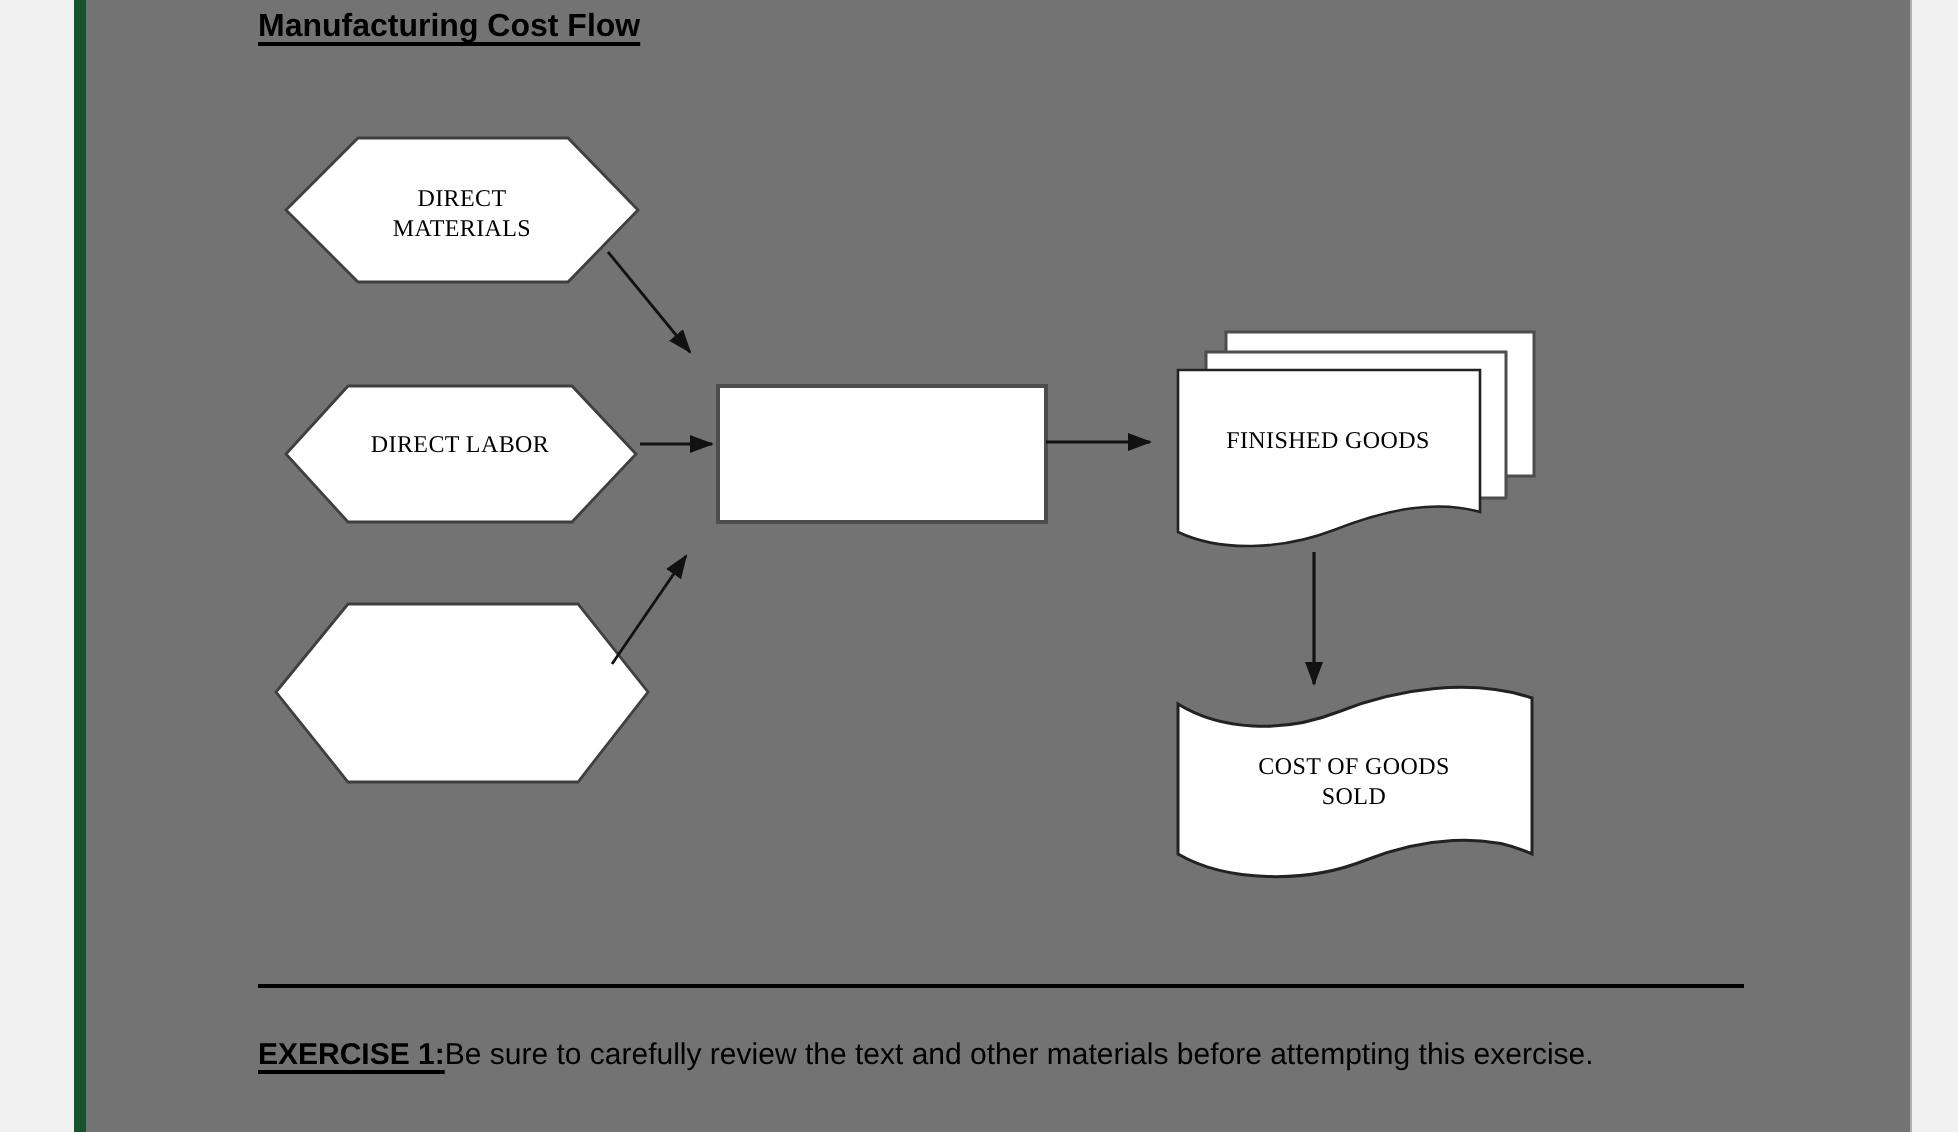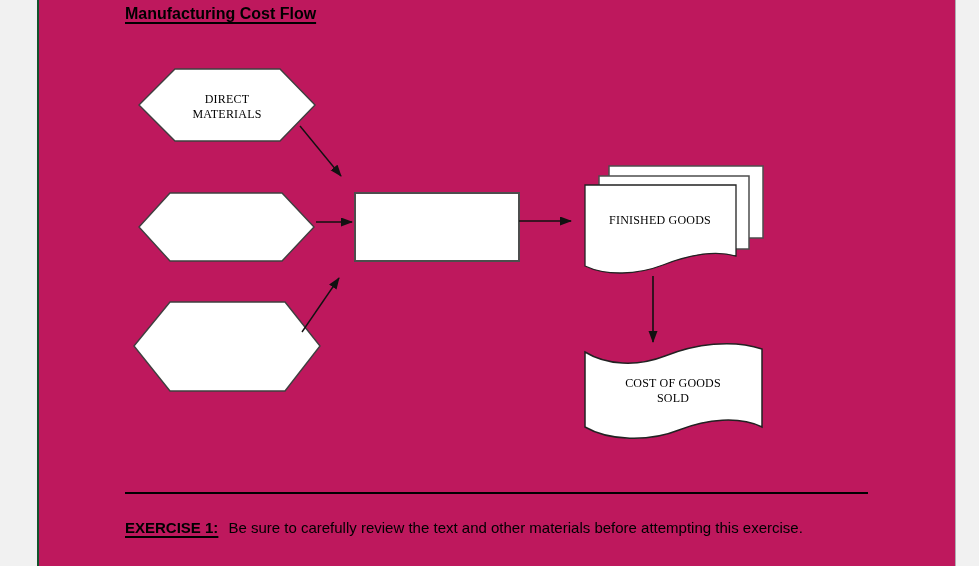--- a/index.html
+++ b/index.html
@@ -16,22 +16,22 @@
     width: 979px;
     height: 566px;
     background: #f1f1f1;
   }
   .page {
     position: absolute;
     left: 37px;
     top: 0;
     width: 919px;
     height: 566px;
-    background: #be185d;
-    border-left: 2px solid #14532d;
+    background: #737373;
+    border-left: 6px solid #14532d;
     border-right: 1px solid #aeaeb2;
     box-sizing: border-box;
   }
   .doc-title {
     position: absolute;
     left: 86px;
     top: 5px;
     font-size: 16px;
     font-weight: bold;
     color: #000;
@@ -64,21 +64,20 @@
     width: 745px;
     font-size: 15px;
     line-height: 20px;
     color: #000;
   }
   .exercise-label {
     font-weight: bold;
     text-decoration: underline;
     text-decoration-thickness: 2px;
     text-underline-offset: 3px;
-    margin-right: 10px;
   }
 </style>
 </head>
 <body>
 
 <div class="viewer">
   <div class="page">
 
     <div class="doc-title">Manufacturing Cost Flow</div>
 
@@ -105,20 +104,21 @@
       <line x1="277" y1="222" x2="313" y2="222" stroke="#111111" stroke-width="1.6" marker-end="url(#arrowhead)"></line>
       <line x1="263" y1="332" x2="300" y2="278" stroke="#111111" stroke-width="1.4" marker-end="url(#arrowhead)"></line>
       <line x1="480" y1="221" x2="532" y2="221" stroke="#111111" stroke-width="1.6" marker-end="url(#arrowhead)"></line>
       <line x1="614" y1="276" x2="614" y2="342" stroke="#111111" stroke-width="1.6" marker-end="url(#arrowhead)"></line>
 
       <line x1="86" y1="493" x2="829" y2="493" stroke="#000000" stroke-width="2"></line>
     </svg>
 
     <div class="node-label" style="left:138px; top:92px; width:100px;">DIRECT MATERIALS</div>
 
+    <div class="node-label nowrap" style="left:107px; top:215px; width:160px;">DIRECT LABOR</div>
 
 
 
     <div class="node-label nowrap" style="left:541px; top:213px; width:160px;">FINISHED GOODS</div>
 
     <div class="node-label" style="left:574px; top:376px; width:120px;">COST OF GOODS SOLD</div>
 
     <div class="exercise">
       <span class="exercise-label">EXERCISE 1:</span><span>Be sure to carefully review the text and other materials before attempting this exercise.</span>
     </div>

